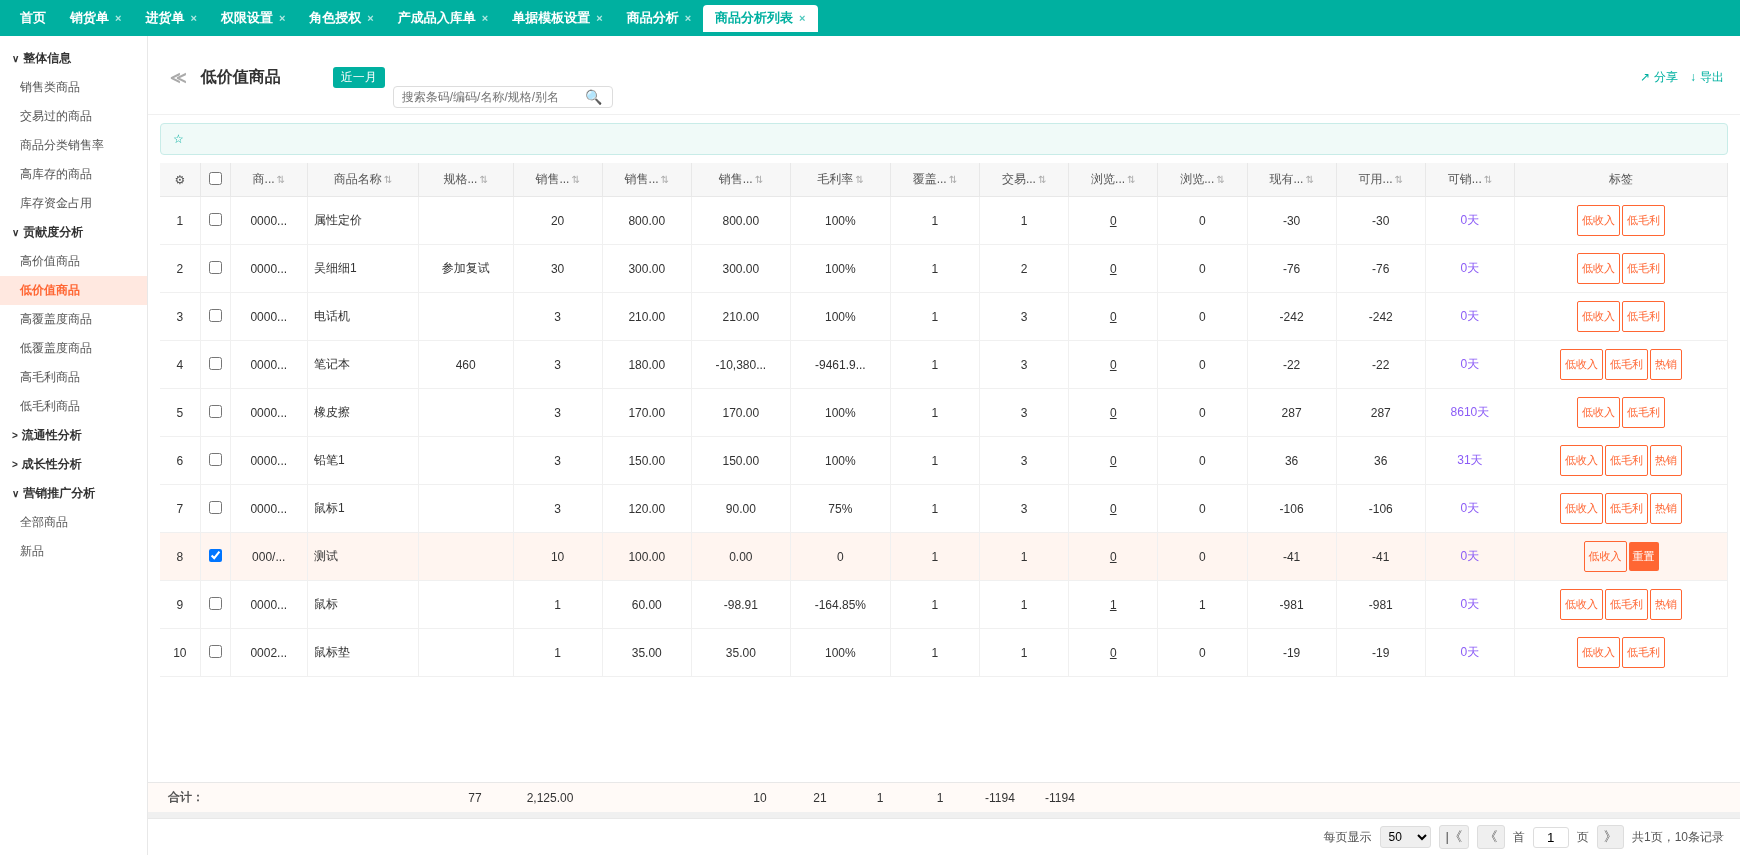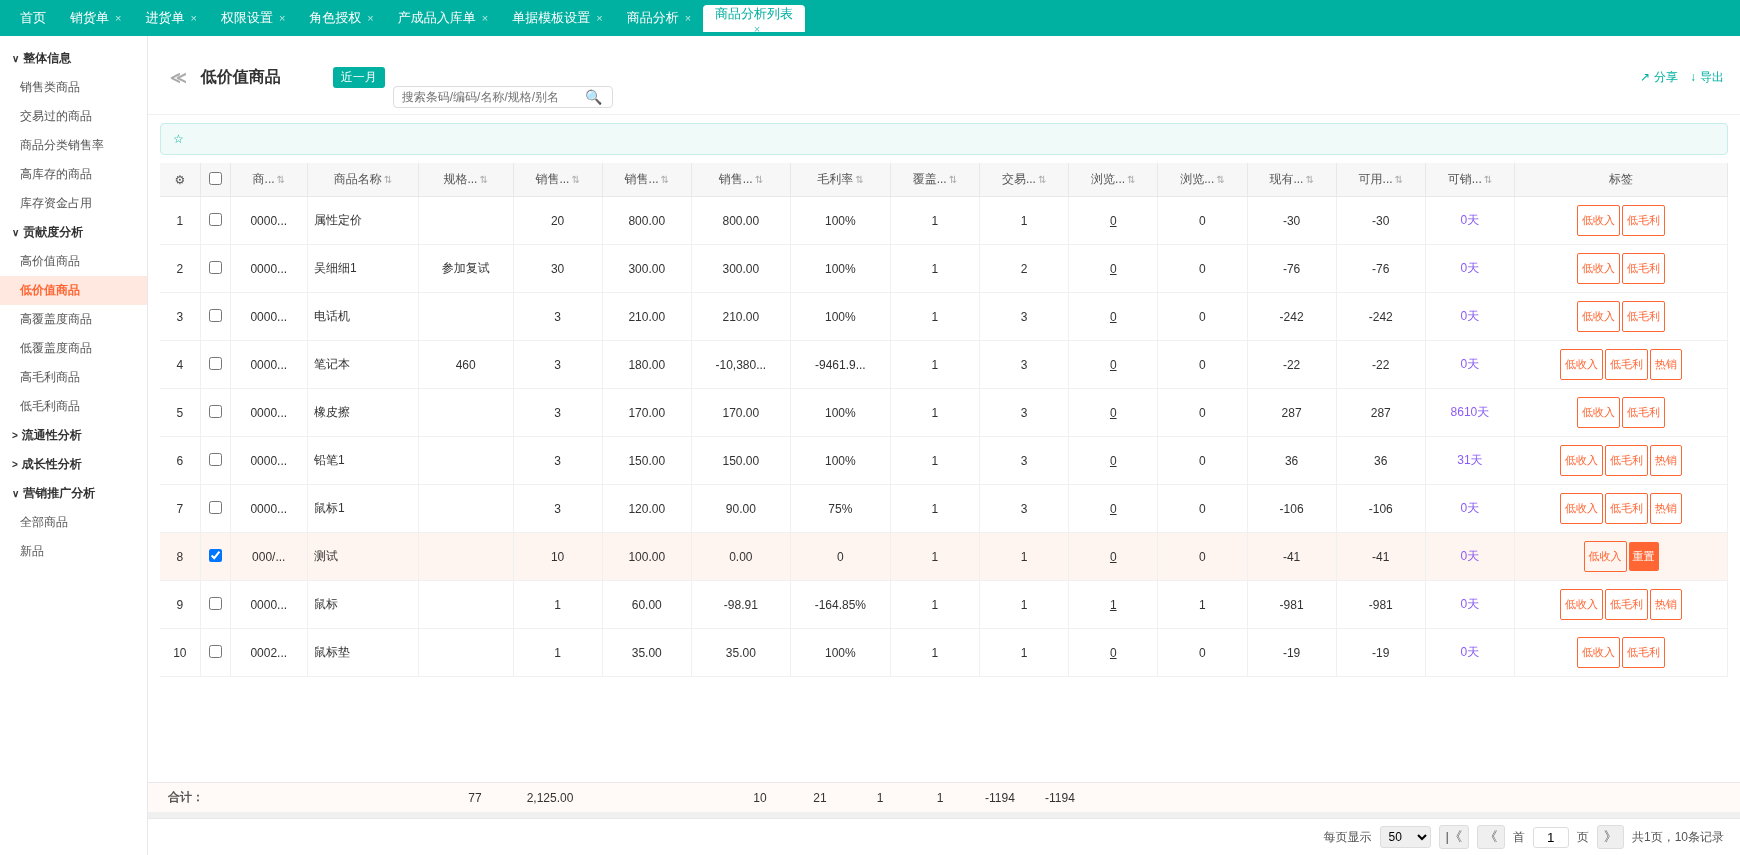--- a/index.html
+++ b/index.html
@@ -1,21 +1,21 @@
 <!DOCTYPE html>
 <html><head>
   <meta charset="utf-8">
   <style>
     * { box-sizing: border-box; margin: 0; padding: 0; }
     body { font-family: 'Microsoft YaHei', Arial, sans-serif; font-size: 12px; background: #f5f5f5; color: #333; overflow: hidden; height: 855px; display: flex; flex-direction: column; }
 
     
     .top-nav { background: #00b0a0; display: flex; align-items: center; height: 36px; padding: 0 8px; flex-shrink: 0; }
-    .top-nav .nav-item { color: #fff; padding: 0 12px; height: 27px; display: flex; align-items: center; cursor: pointer; font-size: 13px; white-space: nowrap; }
-    .top-nav .nav-item.active { background: #fff; color: #00b0a0; border-radius: 4px 4px 0 0; flex-direction: column; }
+    .top-nav .nav-item { color: #fff; padding: 0 12px; height: 27px; display: flex; align-items: center; cursor: pointer; font-size: 13px; white-space: nowrap; font-weight: bold; }
+    .top-nav .nav-item.active { background: #fff; color: #00b0a0; border-radius: 4px 4px 0 0; }
     .top-nav .nav-item .close-x { margin-left: 6px; font-size: 11px; opacity: 0.7; }
 
     
     .main-layout { display: flex; flex: 1; overflow: hidden; }
 
     
     .sidebar { width: 148px; background: #fff; border-right: 1px solid #e8e8e8; overflow-y: auto; flex-shrink: 0; padding: 8px 0; }
     .sidebar-section-title { color: #333; font-size: 12px; padding: 6px 12px; font-weight: bold; display: flex; align-items: center; cursor: pointer; }
     .sidebar-section-title .arrow { margin-right: 4px; font-size: 10px; }
     .sidebar-item { padding: 6px 12px 6px 20px; color: #555; cursor: pointer; font-size: 12px; white-space: nowrap; }

